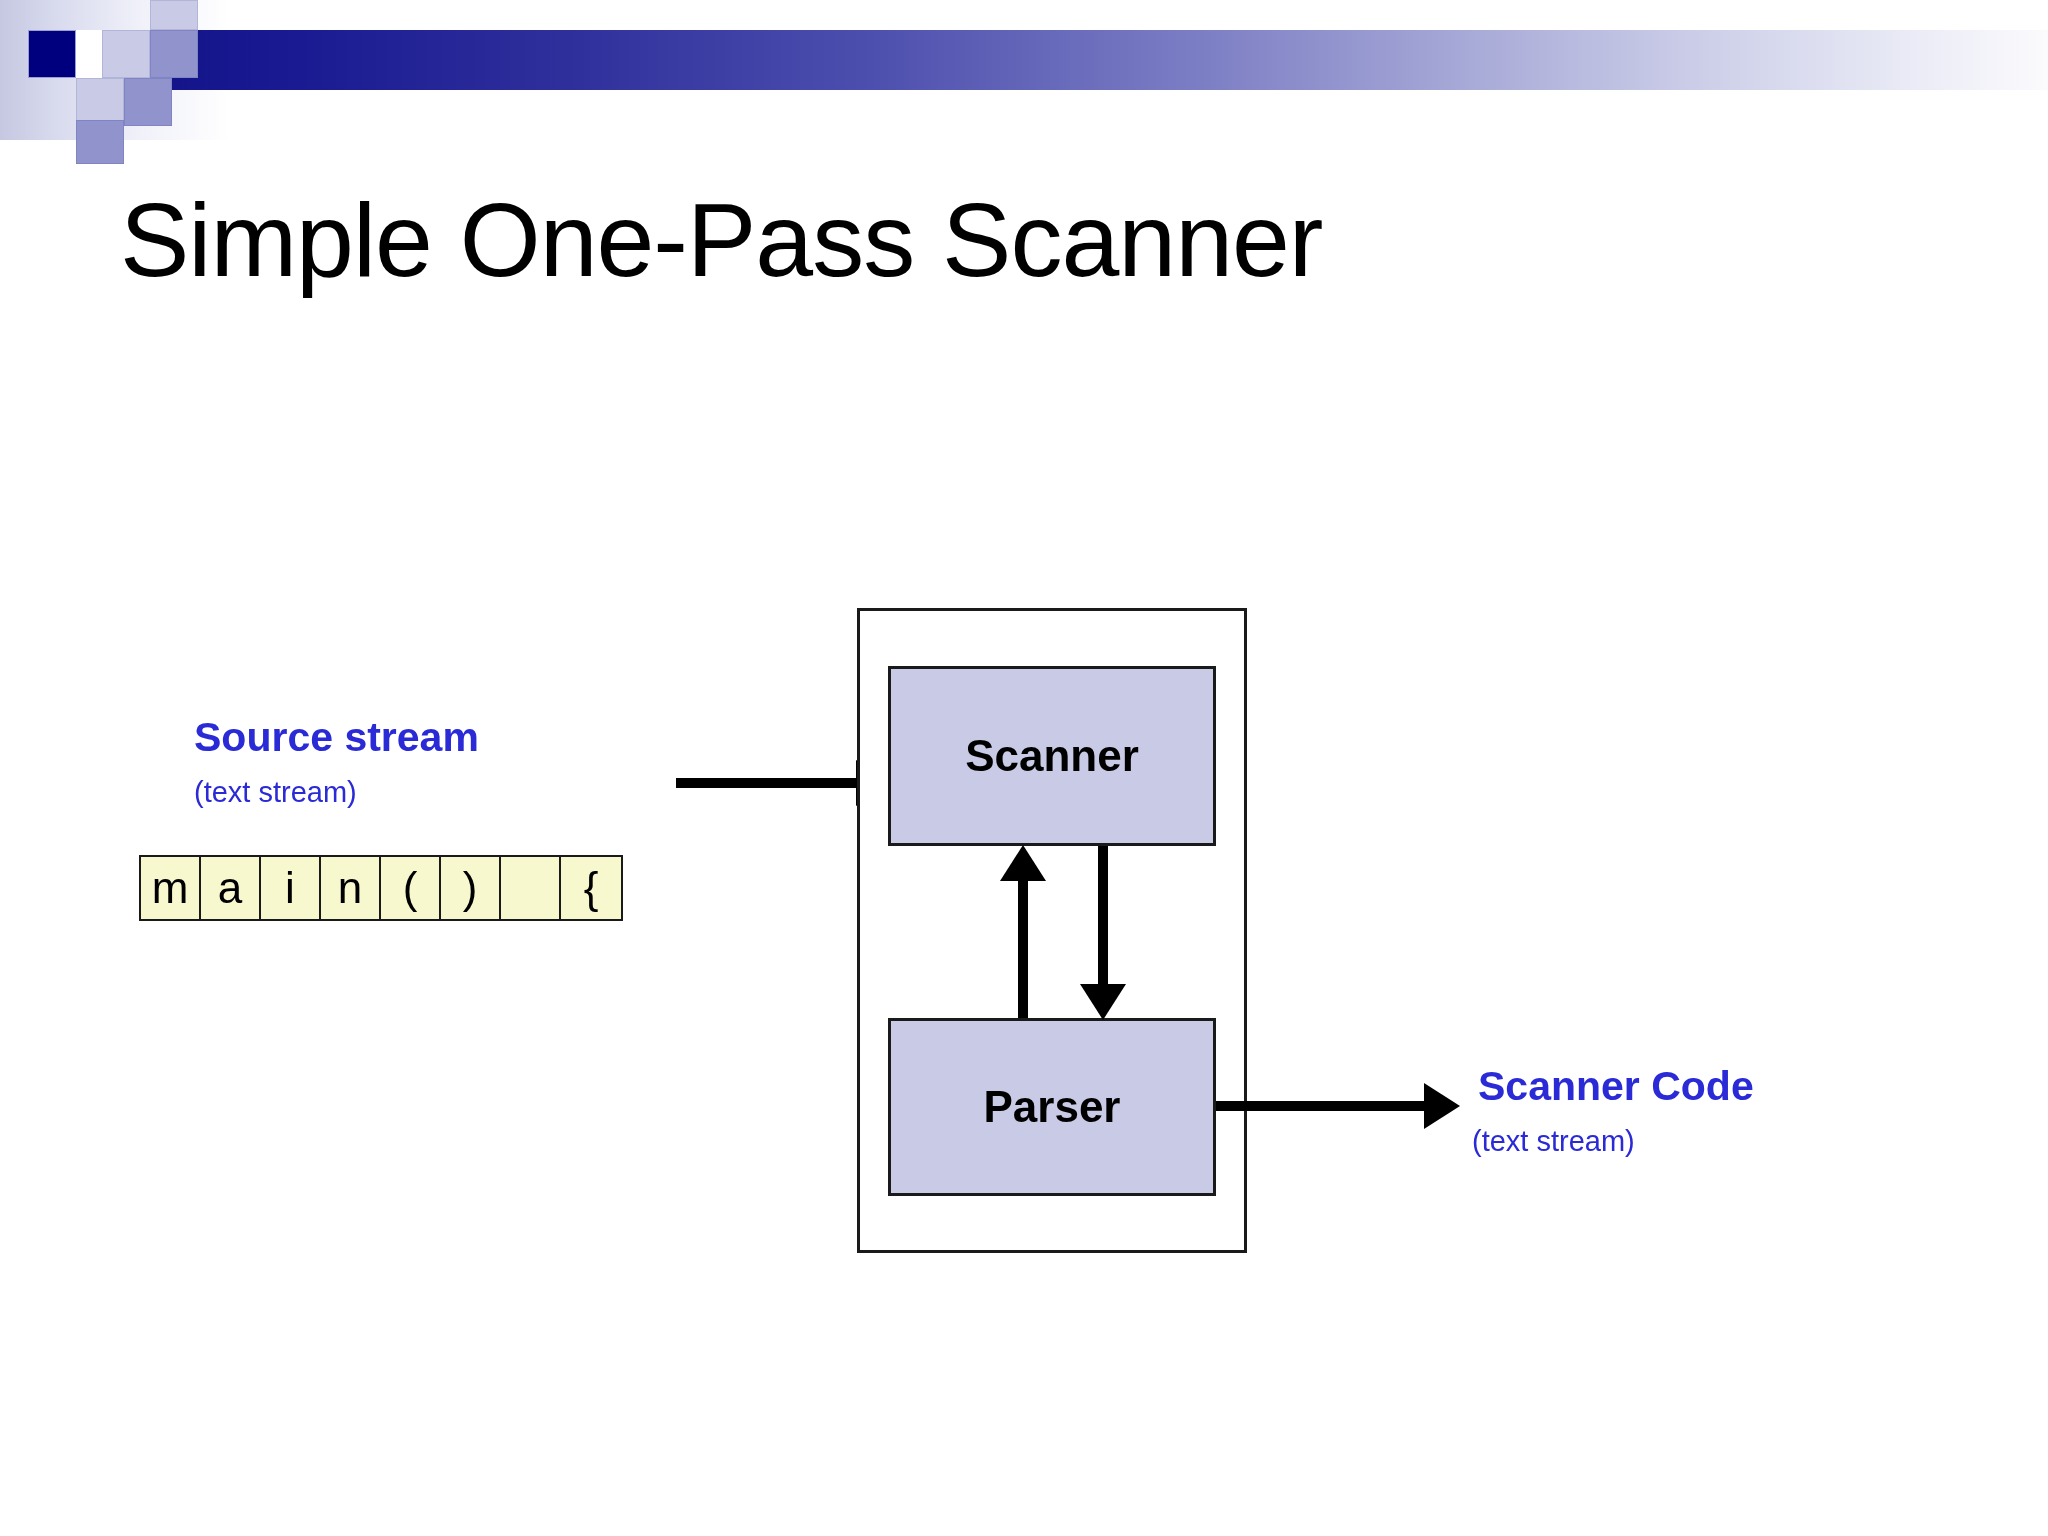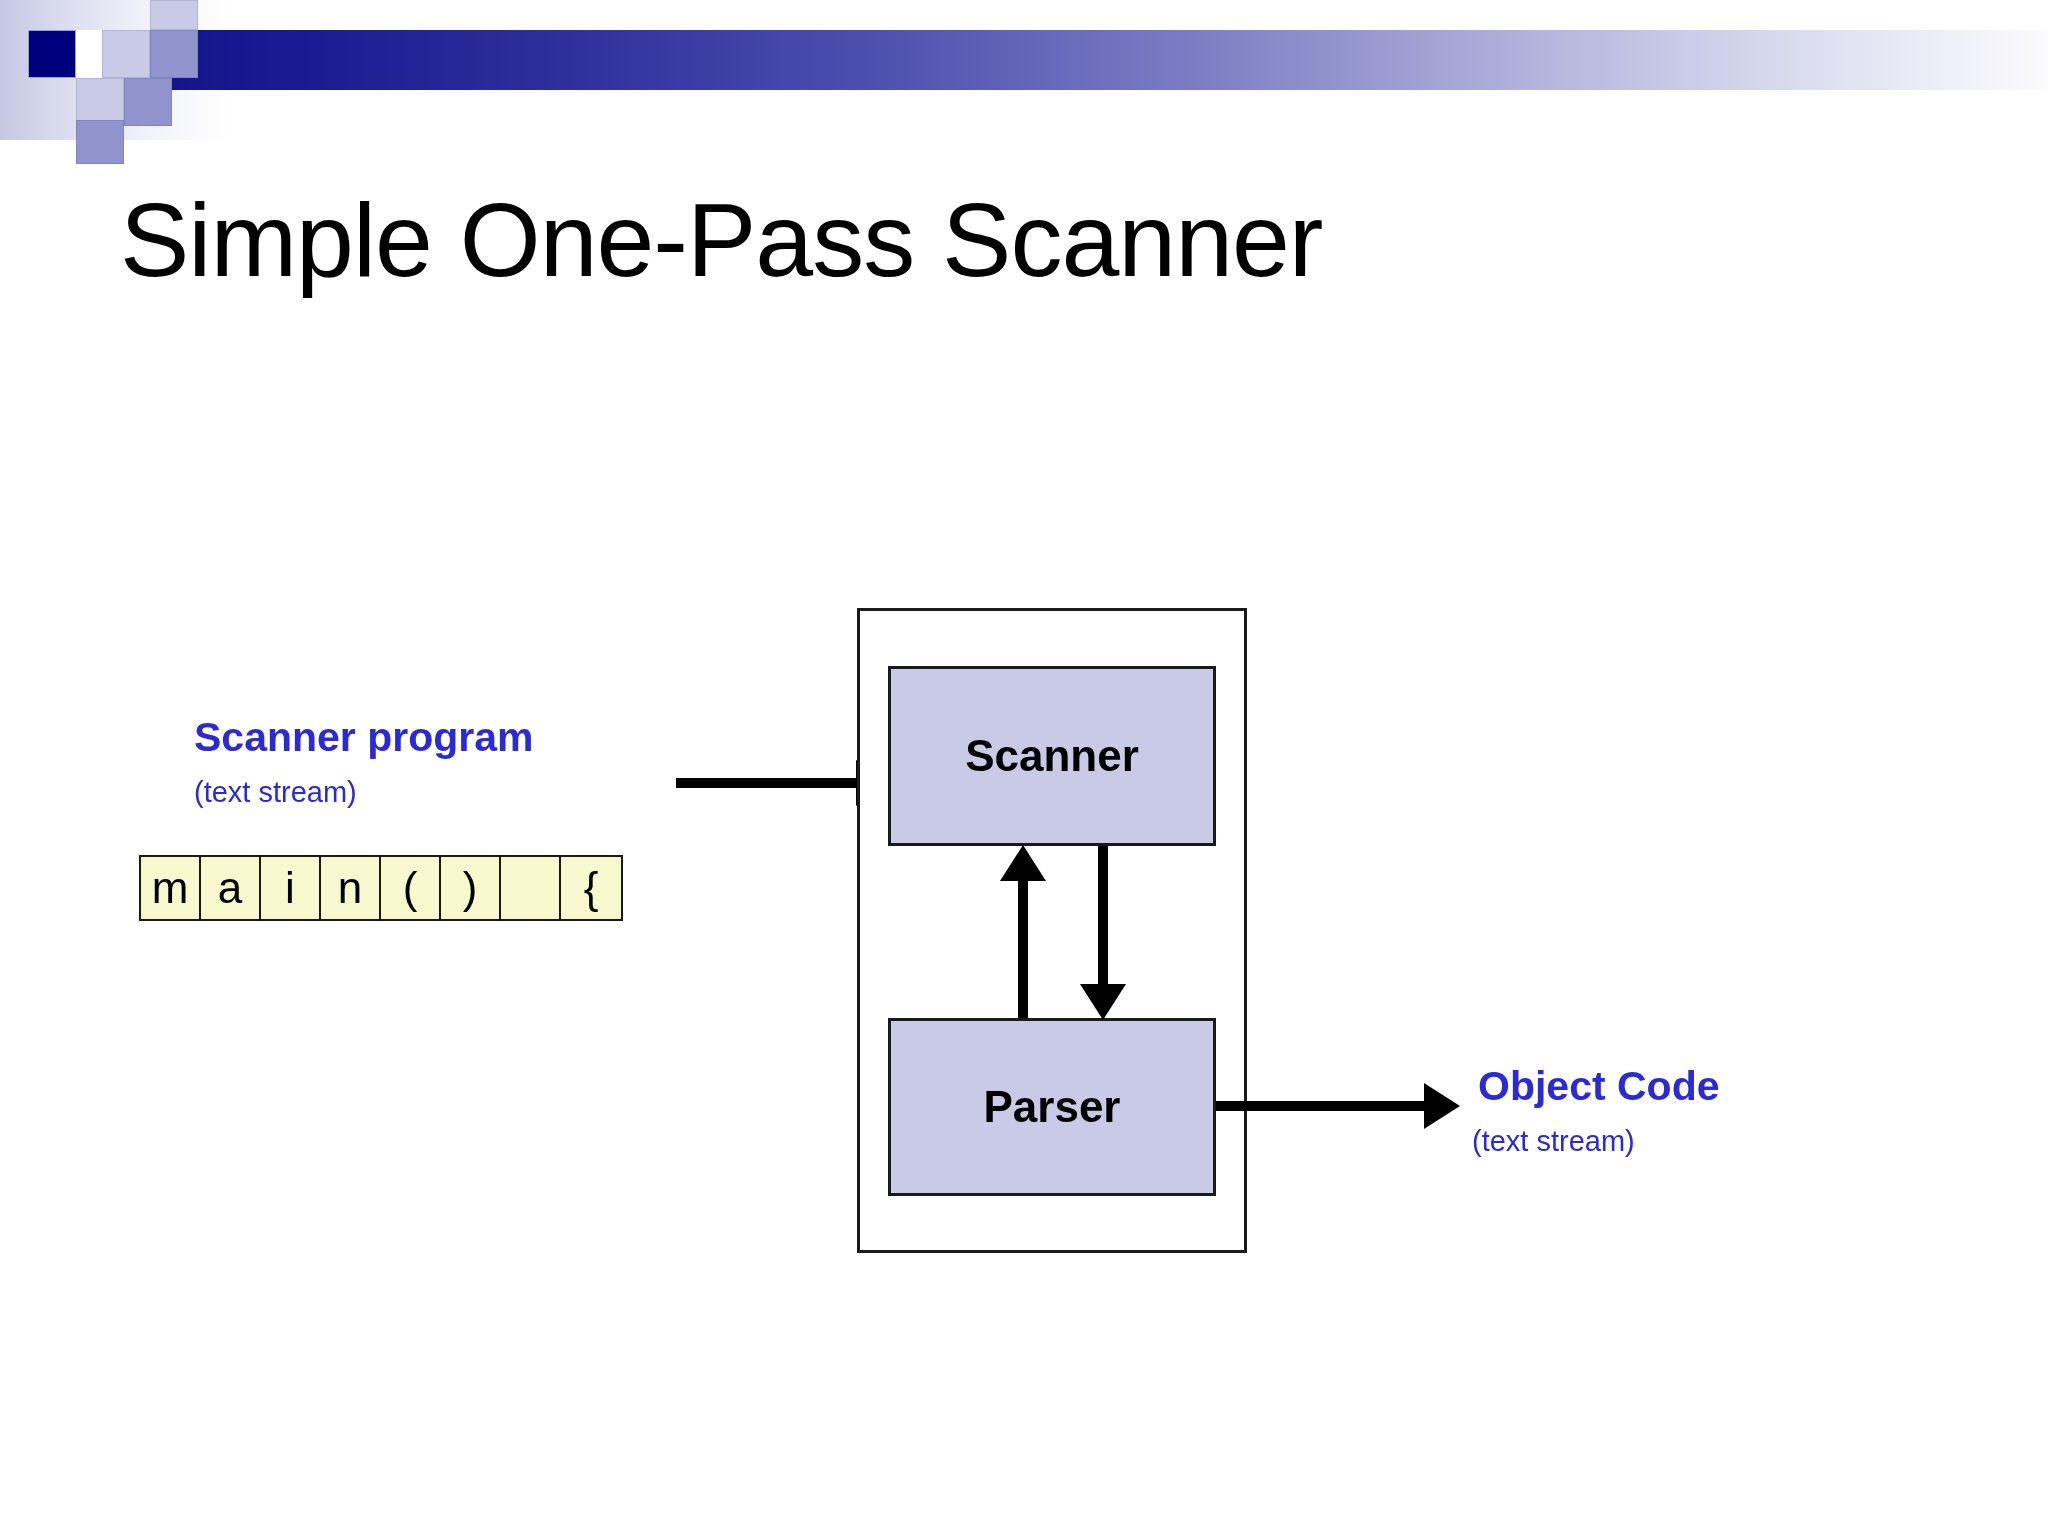--- a/index.html
+++ b/index.html
@@ -218,21 +218,21 @@
   <div class="deco-sq sq-mid" style="left:150px;  top:30px;  width:48px; height:48px;"></div>
   <div class="deco-sq sq-light" style="left:76px;   top:78px;  width:48px; height:48px;"></div>
   <div class="deco-sq sq-mid" style="left:124px;  top:78px;  width:48px; height:48px;"></div>
   <div class="deco-sq sq-mid" style="left:76px;   top:120px; width:48px; height:44px;"></div>
 </div>
 
 <div id="page-title">Simple One-Pass Scanner</div>
 
 <div id="diagram">
 
-  <div class="lbl-blue-bold" style="left:194px; top:714px;">Scanner program</div>
+  <div class="lbl-blue-bold" style="left:194px; top:714px;">Source stream</div>
   <div class="lbl-blue" style="left:194px; top:776px;">(text stream)</div>
 
   <div id="token-strip">
     <div class="token-cell">m</div>
     <div class="token-cell">a</div>
     <div class="token-cell">i</div>
     <div class="token-cell">n</div>
     <div class="token-cell">(</div>
     <div class="token-cell">)</div>
     <div class="token-cell"> </div>
@@ -250,16 +250,16 @@
 
   <div class="arrow-line-v" style="left:1018px; top:877px; height:141px;"></div>
   <div class="arrow-head-up" style="left:1000px; top:845px;"></div>
 
   <div class="arrow-line-v" style="left:1098px; top:846px; height:140px;"></div>
   <div class="arrow-head-down" style="left:1080px; top:984px;"></div>
 
   <div class="arrow-line-h" style="left:1216px; top:1101px; width:222px;"></div>
   <div class="arrow-head-right" style="left:1424px; top:1083px;"></div>
 
-  <div class="lbl-blue-bold" style="left:1478px; top:1063px;">Object Code</div>
+  <div class="lbl-blue-bold" style="left:1478px; top:1063px;">Scanner Code</div>
   <div class="lbl-blue" style="left:1472px; top:1125px;">(text stream)</div>
 
 </div>
 
 </body></html>

